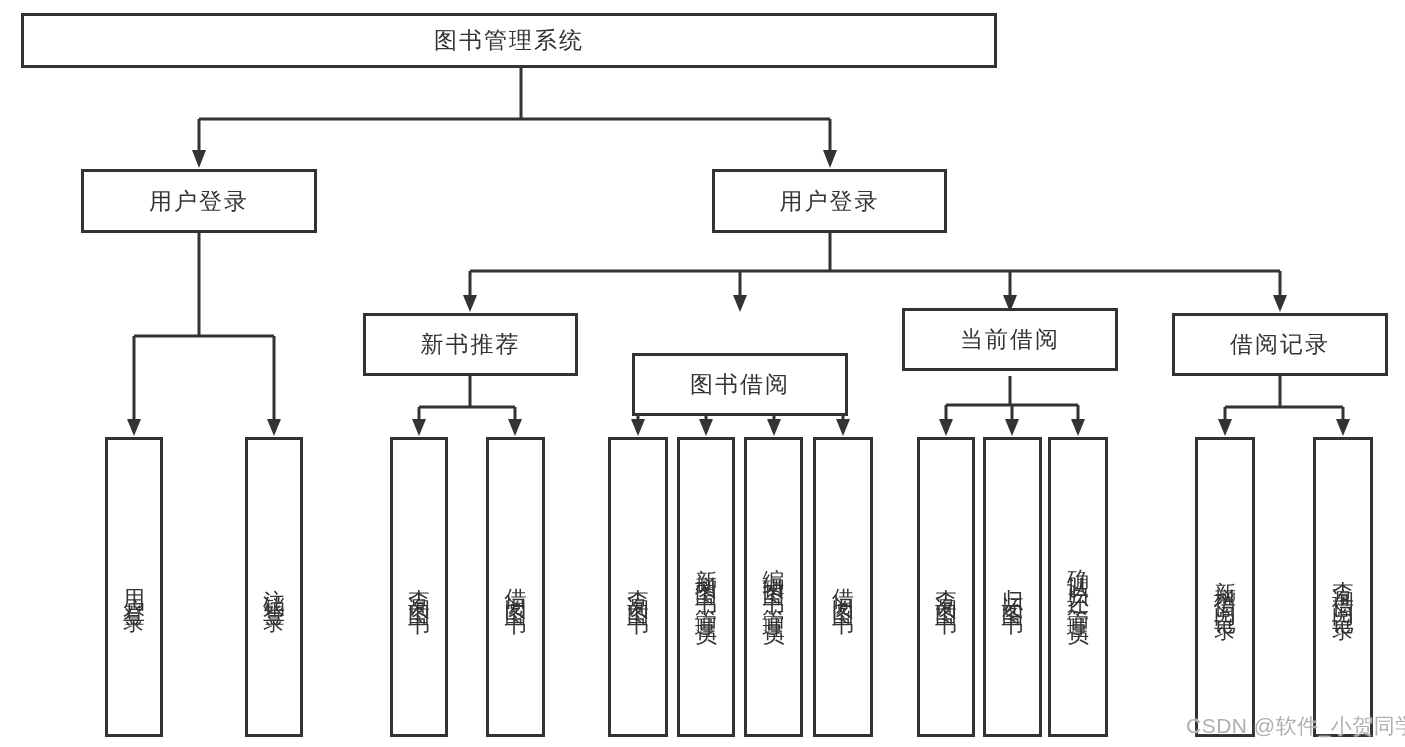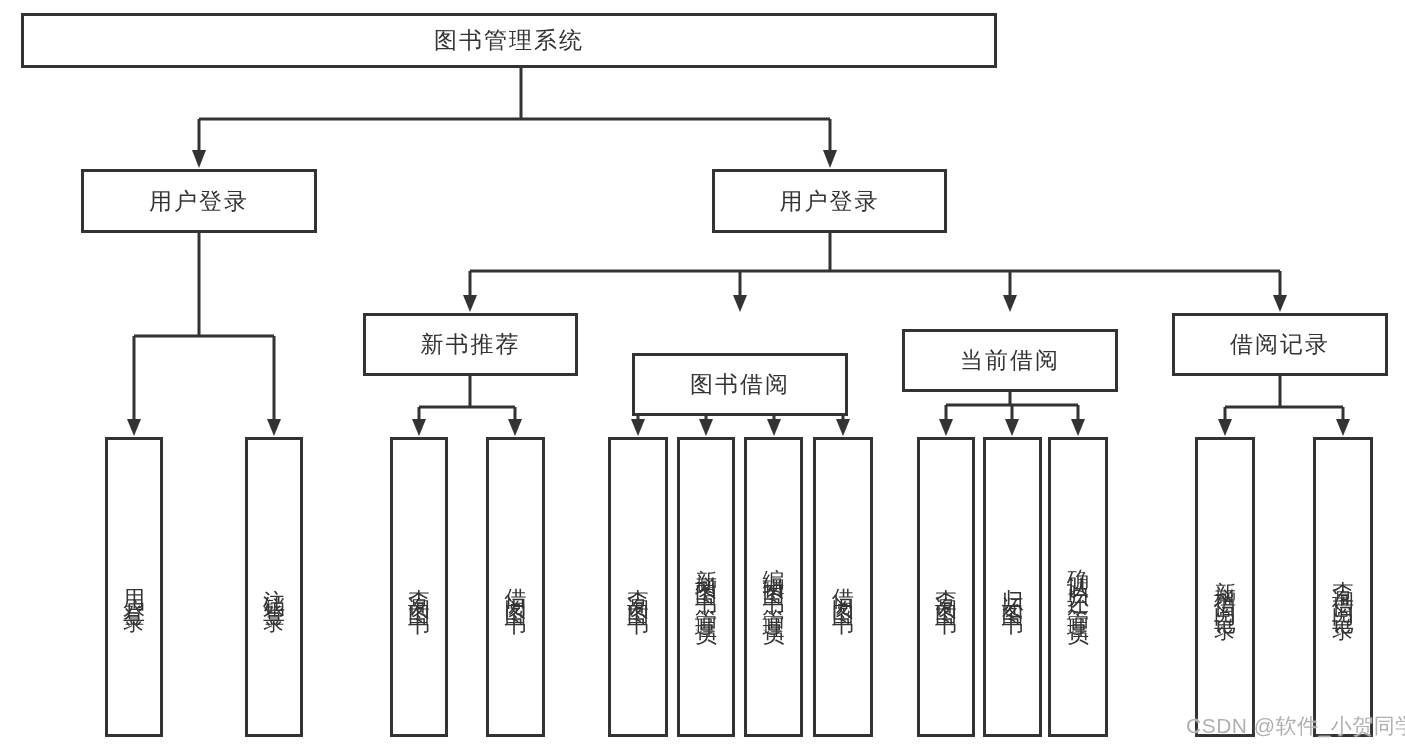--- a/index.html
+++ b/index.html
@@ -106,21 +106,21 @@
   <div class="box" style="left:712px; top:169px; width:235px; height:64px;">
     <span class="hlabel">用户登录</span>
   </div>
 
   <div class="box" style="left:363px; top:313px; width:215px; height:63px;">
     <span class="hlabel">新书推荐</span>
   </div>
   <div class="box" style="left:632px; top:313px; width:216px; height:63px;margin-top:40px;">
     <span class="hlabel">图书借阅</span>
   </div>
-  <div class="box" style="left:902px; top:329px; width:216px; height:63px;">
+  <div class="box" style="left:902px; top:308px; width:216px; height:63px;">
     <span class="hlabel">当前借阅</span>
   </div>
   <div class="box" style="left:1172px; top:313px; width:216px; height:63px;">
     <span class="hlabel">借阅记录</span>
   </div>
 
   <div class="box leaf" style="left:105px; top:437px; width:58px; height:300px;">
     <span class="vlabel">用户登录</span>
   </div>
   <div class="box leaf" style="left:245px; top:437px; width:58px; height:300px;">

